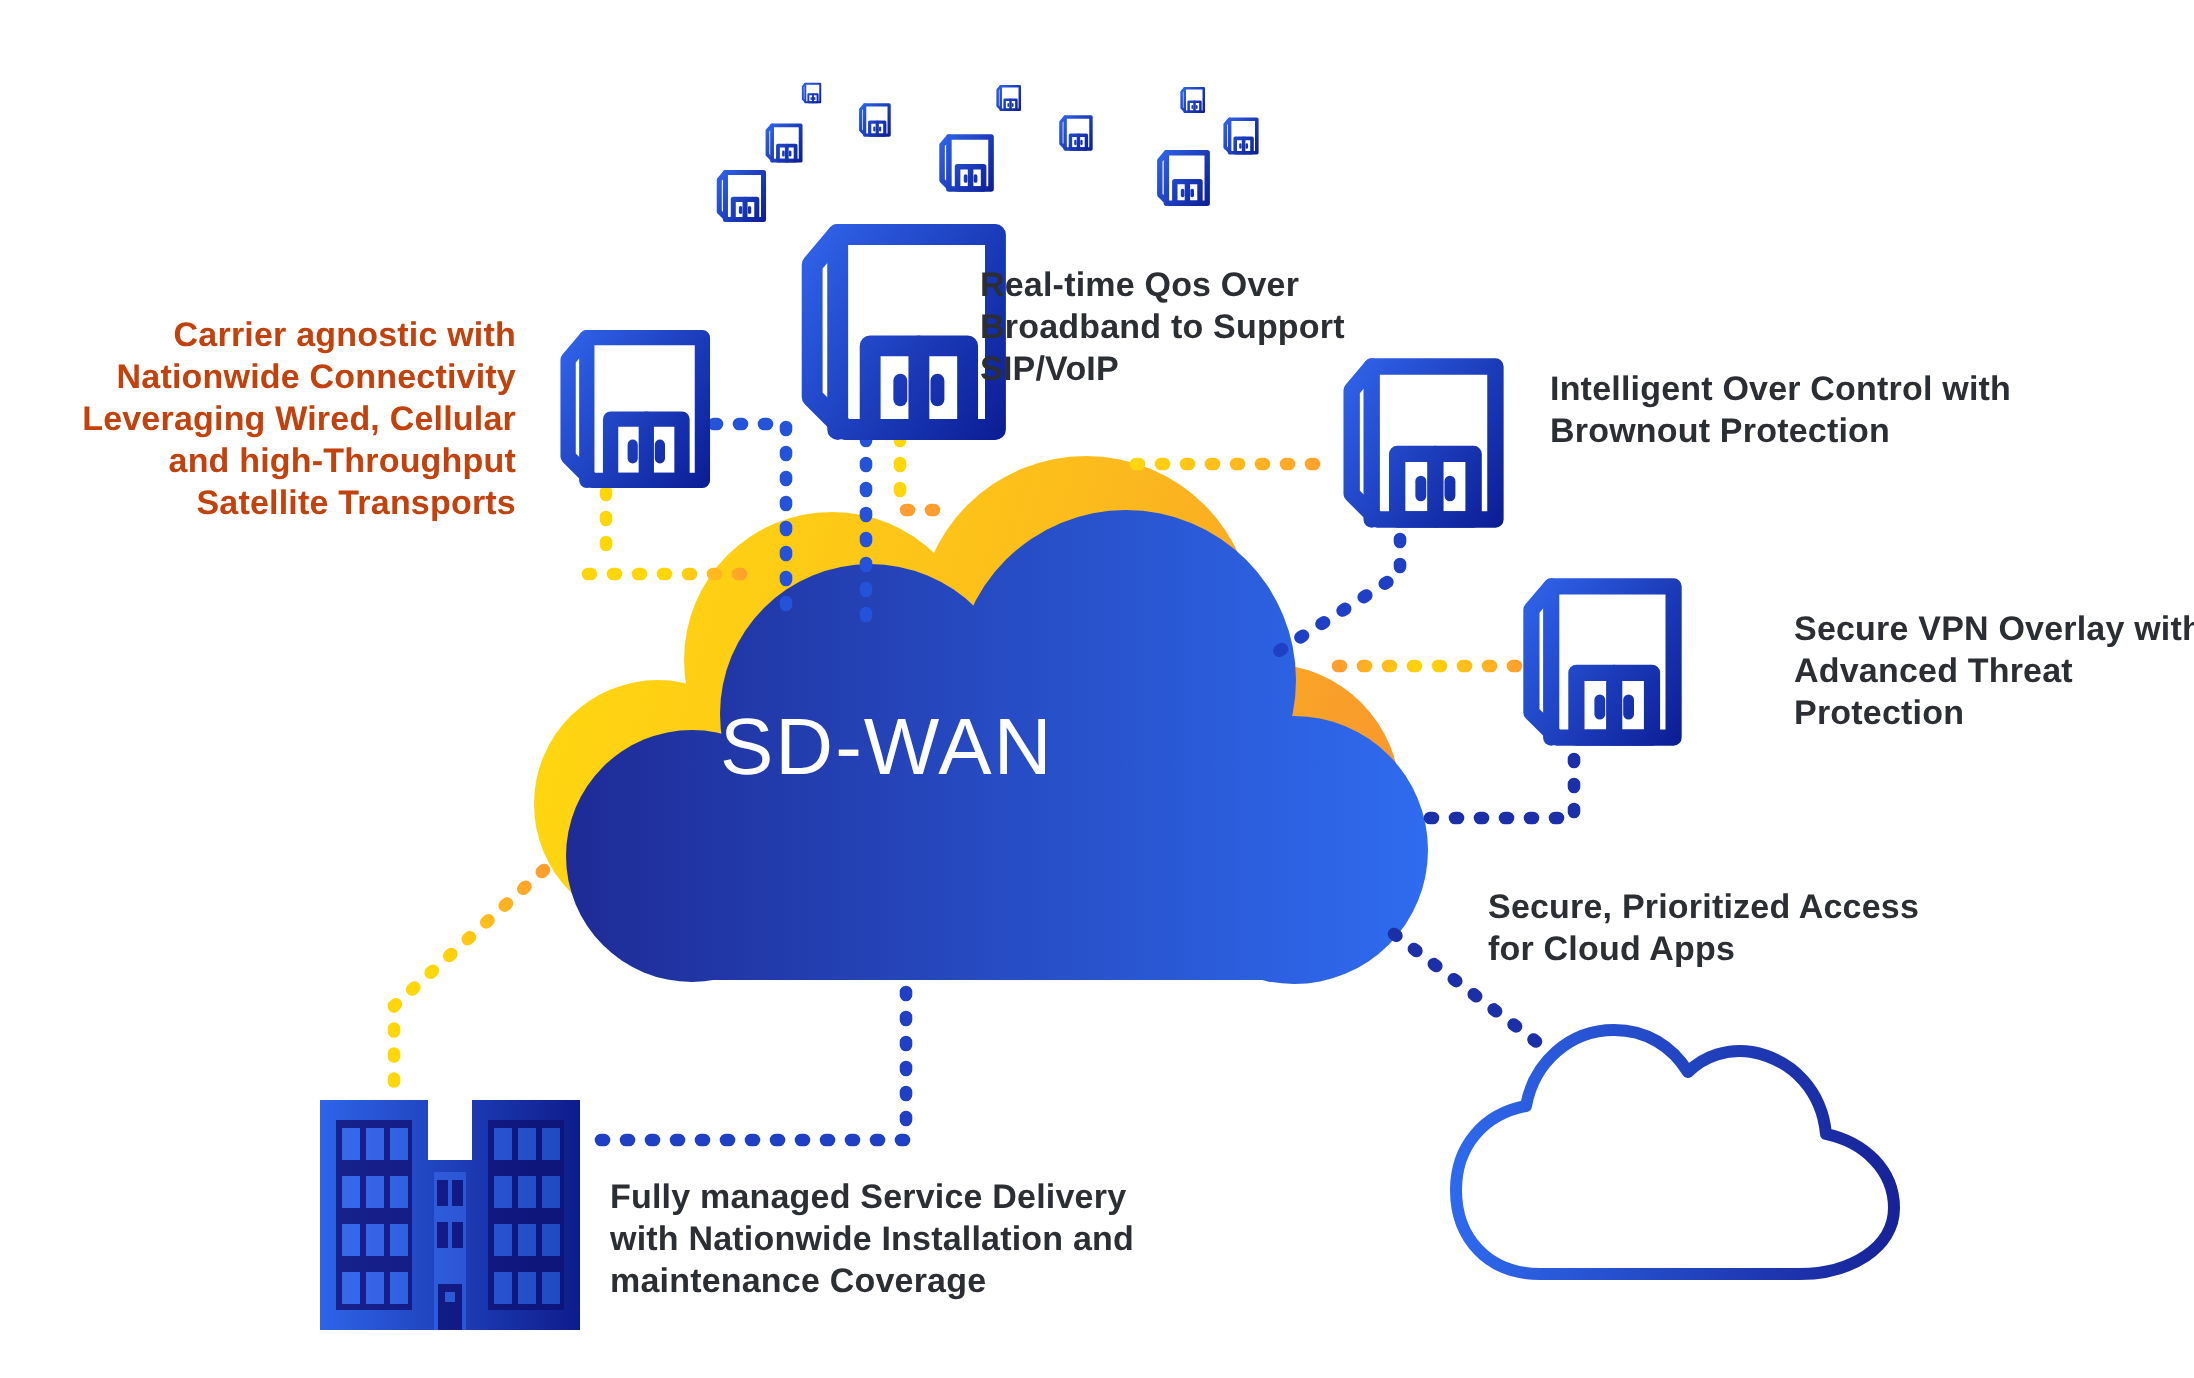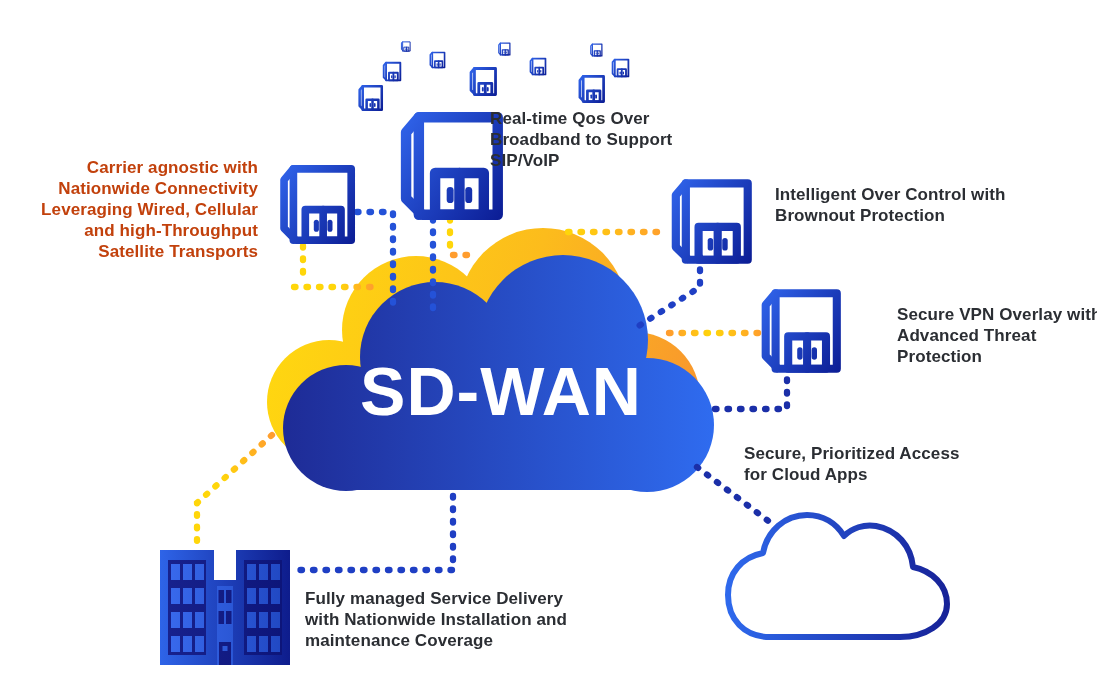--- a/index.html
+++ b/index.html
@@ -15,23 +15,22 @@
     font-size:17px;
     line-height:21px;
     color:#2b2e33;
     white-space:pre-line;
     letter-spacing:0.1px;
   }
   .label.right{text-align:right;}
   .cloud-title{
     position:absolute;
     left:360px;top:352px;width:282px;
-    text-align:center;
-    font-size:68px;
-    font-weight:bold;
+    font-size:40px;
+    font-weight:normal;
     color:#ffffff;
     letter-spacing:1px;
   }
 </style>
 </head>
 <body>
 
 <div class="stage">
 
   <svg width="1097" height="689" viewBox="0 0 1097 689">
@@ -200,21 +199,21 @@
   </svg>
 
   <div class="cloud-title" style="color: rgb(255, 255, 255);">SD-WAN</div>
 
   <div class="label right" style="left: 20px; top: 157px; width: 238px; color: #c2410c;">Carrier agnostic with
 Nationwide Connectivity
 Leveraging Wired, Cellular
 and high-Throughput
 Satellite Transports</div>
 
-  <div class="label" style="left: 490px; top: 108px; width: 220px; color: rgb(43, 46, 51);">Real-time Qos Over
+  <div class="label" style="left: 490px; top: 132px; width: 220px; color: rgb(43, 46, 51);">Real-time Qos Over
 Broadband to Support
 SIP/VoIP</div>
 
   <div class="label" style="left: 775px; top: 184px; width: 260px; color: rgb(43, 46, 51);">Intelligent Over Control with
 Brownout Protection</div>
 
   <div class="label" style="left: 897px; top: 304px; width: 230px; color: rgb(43, 46, 51);">Secure VPN Overlay with
 Advanced Threat
 Protection</div>
 

